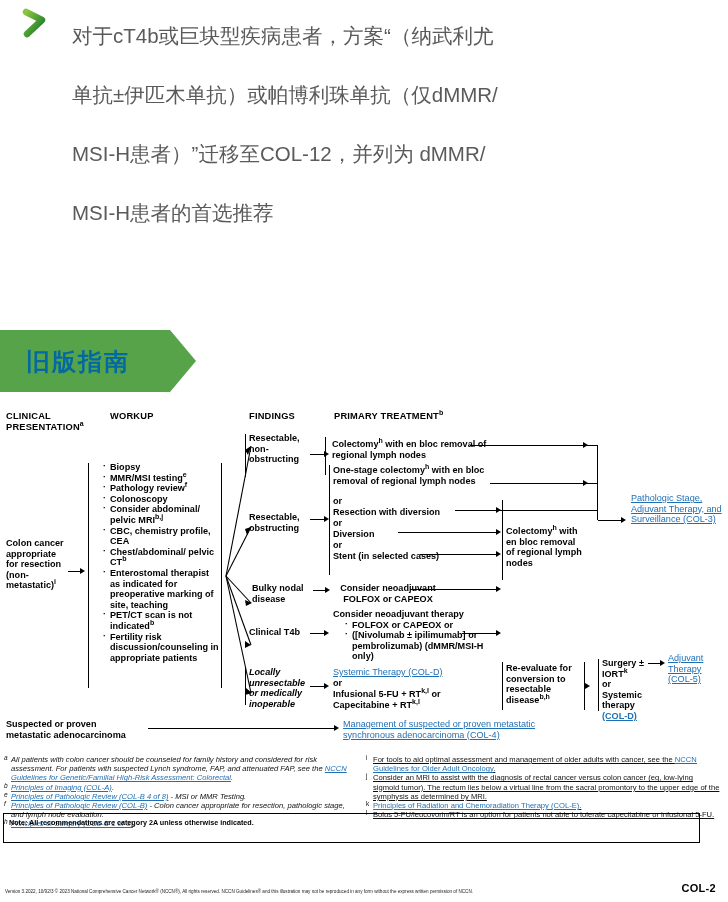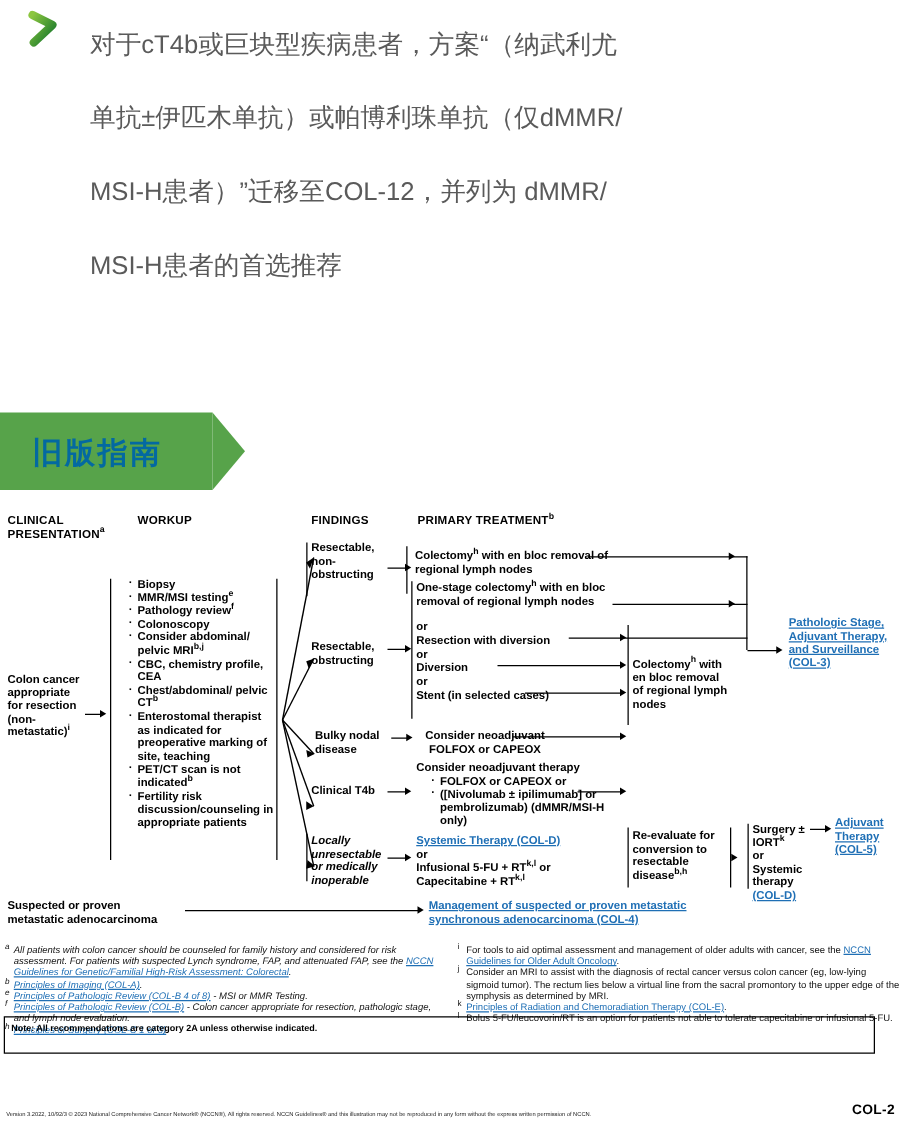--- a/index.html
+++ b/index.html
@@ -56,21 +56,21 @@
 
   .col-head {
     position:absolute;
     font-size:9.3px; font-weight:bold; letter-spacing:.2px;
     line-height:11px;
   }
   sup { font-size:7px; vertical-align:super; line-height:0; }
 
   .txt { position:absolute; font-size:9.1px; font-weight:bold; line-height:10.6px; }
   .lnk { color:#1f6fb5; text-decoration:underline; }
-  .lnkblk { position:absolute; font-size:9.1px; font-weight:bold; line-height:10.6px; color:#1f6fb5; }
+  .lnkblk { position:absolute; font-size:9.1px; font-weight:normal; line-height:10.6px; color:#1f6fb5; }
   .lnkblk span { text-decoration:underline; }
 
   ul.bul { margin:0; padding:0; list-style:none; }
   ul.bul li { position:relative; padding-left:7px;margin-left:12px; }
   ul.bul li:before { content:"\00b7"; position:absolute; left:0; top:-1px; font-weight:bold; }
 
   .vline { position:absolute; background:#000; width:1.4px; }
   .hline { position:absolute; background:#000; height:1.3px; }
 
   .arrowR {
@@ -324,21 +324,21 @@
     <span class="mk">e</span><span></span><span class="lnk">Principles of Pathologic Review (COL-B 4 of 8)</span><span> - MSI or MMR Testing.</span>
   </div>
   <div class="fn-item">
     <span class="mk">f</span><span></span><span class="lnk">Principles of Pathologic Review (COL-B)</span><span> - Colon cancer appropriate for resection, pathologic stage, and lymph node evaluation.</span>
   </div>
   <div class="fn-item">
     <span class="mk">h</span><span></span><span class="lnk">Principles of Surgery (COL-C 1 of 3)</span><span>.</span>
   </div>
 </div>
 
-<div class="fn" style="left:366px; top:755px; width:355px;">
+<div class="fn" style="left:366px; top:755px; width:355px;text-decoration:underline;">
   <div class="fn-item">
     <span class="mk">i</span><span>For tools to aid optimal assessment and management of older adults with cancer, see the </span><span class="lnk">NCCN Guidelines for Older Adult Oncology</span><span>.</span>
   </div>
   <div class="fn-item">
     <span class="mk">j</span><span>Consider an MRI to assist with the diagnosis of rectal cancer versus colon cancer (eg, low-lying sigmoid tumor). The rectum lies below a virtual line from the sacral promontory to the upper edge of the symphysis as determined by MRI.</span>
   </div>
   <div class="fn-item">
     <span class="mk">k</span><span class="lnk">Principles of Radiation and Chemoradiation Therapy (COL-E)</span><span>.</span>
   </div>
   <div class="fn-item">

